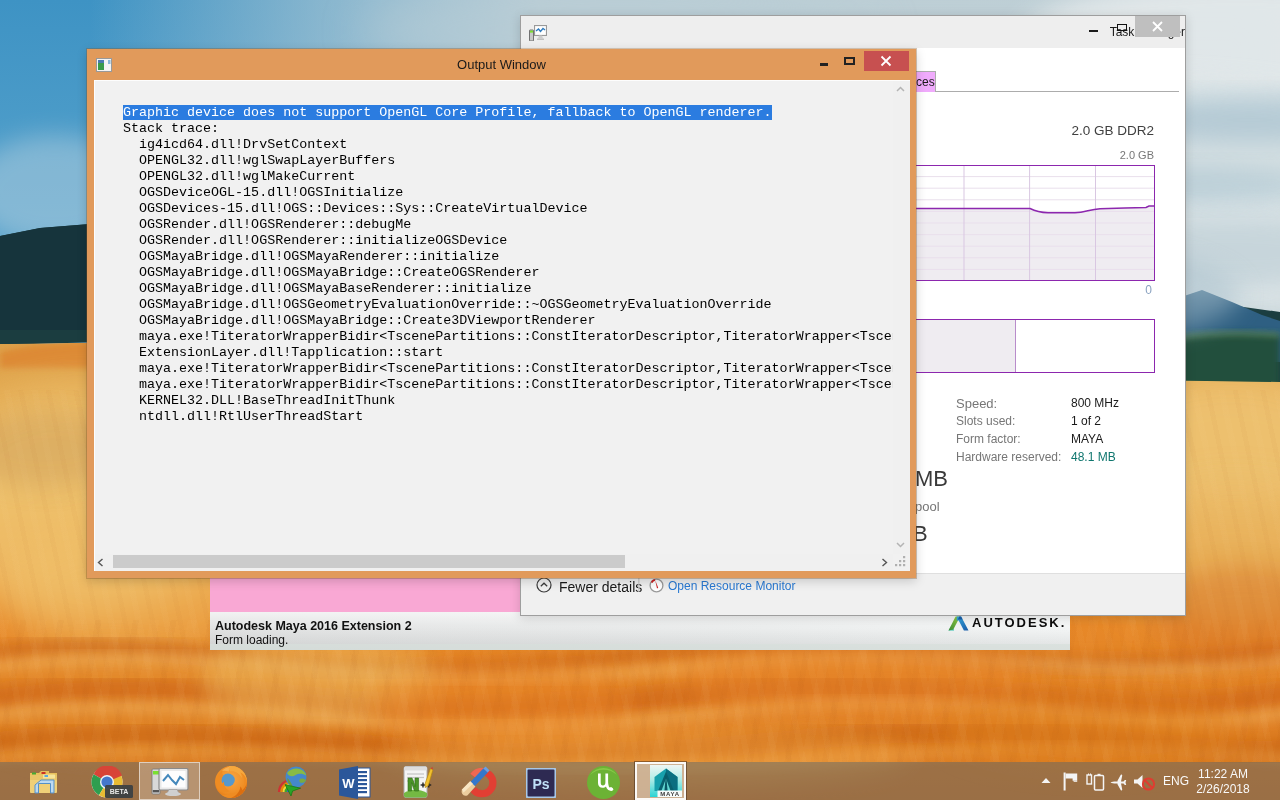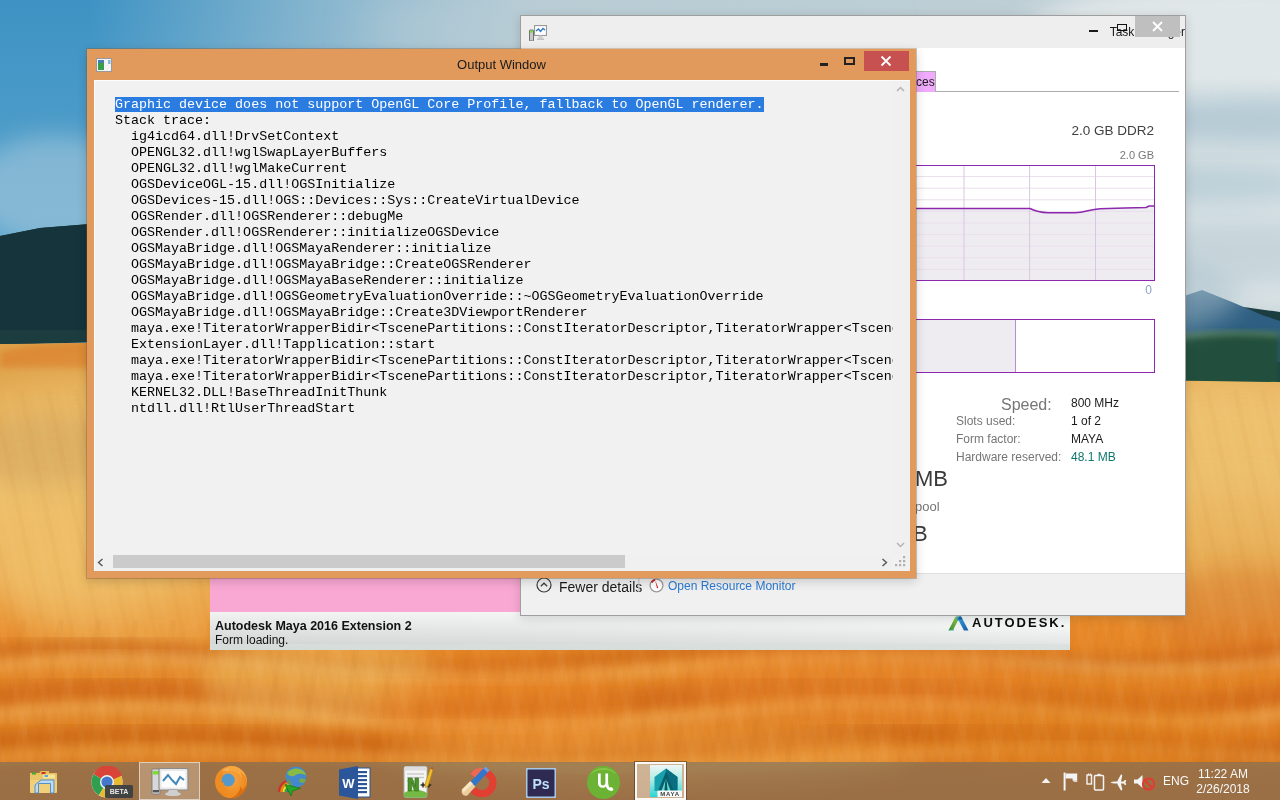--- a/index.html
+++ b/index.html
@@ -177,21 +177,21 @@
     </g>
     <path d="M0,43.5 L133,43.5 C139,46.5 143,47.5 151,47.7 L178,47.7 C188,47.7 192,44.5 203,43.7 L228,43 L249,42.5 L252,41 L258,41" stroke="#8c27ae" stroke-width="1.5" fill="none"></path>
     <rect x="0.5" y="0.5" width="257" height="115" fill="none" stroke="#8c27ae" stroke-width="1"></rect>
   </svg>
   <div class="abs" style="right:33px;top:267px;font-size:12px;color:#8aa2c0;">0</div>
 
   <div class="abs" style="left:376px;top:303px;width:256px;height:52px;border:1px solid #8c27ae;background:#fff;">
     <div class="abs" style="left:0;top:0;width:117px;height:52px;background:#efecf1;border-right:1px solid #b98ccb;"></div>
   </div>
 
-  <div class="abs" style="left:435px;top:380px;font-size:16px;color:#767676;margin-left:45px;">Speed:</div>
+  <div class="abs" style="left:435px;top:380px;font-size:13px;color:#767676;">Speed:</div>
   <div class="abs" style="left:550px;top:380px;font-size:12px;color:#1a1a1a;">800 MHz</div>
   <div class="abs" style="left:435px;top:398px;font-size:12px;color:#767676;">Slots used:</div>
   <div class="abs" style="left:550px;top:398px;font-size:12px;color:#1a1a1a;">1 of 2</div>
   <div class="abs" style="left:435px;top:416px;font-size:12px;color:#767676;">Form factor:</div>
   <div class="abs" style="left:550px;top:416px;font-size:12px;color:#1a1a1a;">MAYA</div>
   <div class="abs" style="left:435px;top:434px;font-size:12px;color:#767676;">Hardware reserved:</div>
   <div class="abs" style="left:550px;top:434px;font-size:12px;color:#0f766e;">48.1 MB</div>
 
   <div class="abs" style="left:394px;top:450px;font-size:22px;color:#3a3a3a;">MB</div>
   <div class="abs" style="left:394px;top:483px;font-size:13px;color:#767676;">pool</div>
@@ -224,21 +224,21 @@
   </svg>
   <div class="abs" style="left:733px;top:14px;width:8px;height:2.5px;background:#222;"></div>
   <div class="abs" style="left:757px;top:8px;width:7px;height:4px;border:2px solid #222;"></div>
   <div class="abs" style="left:777px;top:2px;width:44.5px;height:19.5px;background:#c75050;">
     <svg width="44" height="20" viewBox="0 0 44 20">
           <path d="M17.5,5.5 L26.5,14.5 M26.5,5.5 L17.5,14.5" stroke="#ffffff" stroke-width="1.8"></path>
         </svg>
   </div>
 
   <div class="abs" style="left:7px;top:31px;width:814.5px;height:539px;height:490px;background:#f1f1f1;border-top:1px solid #fdfdfd;border-left:1px solid #fdfdfd;overflow:hidden;">
-    <pre style="margin:0;padding:16px 0 0 20px;font-family:'Liberation Mono',monospace;font-size:13.35px;line-height:16px;color:#000;"><span style="background:#2b7ce0;color:#fff;">Graphic device does not support OpenGL Core Profile, fallback to OpenGL renderer.</span>
+    <pre style="margin:8px;padding:16px 0 0 20px;font-family:'Liberation Mono',monospace;font-size:13.35px;line-height:16px;color:#000;"><span style="background:#2b7ce0;color:#fff;">Graphic device does not support OpenGL Core Profile, fallback to OpenGL renderer.</span>
 Stack trace:
   ig4icd64.dll!DrvSetContext
   OPENGL32.dll!wglSwapLayerBuffers
   OPENGL32.dll!wglMakeCurrent
   OGSDeviceOGL-15.dll!OGSInitialize
   OGSDevices-15.dll!OGS::Devices::Sys::CreateVirtualDevice
   OGSRender.dll!OGSRenderer::debugMe
   OGSRender.dll!OGSRenderer::initializeOGSDevice
   OGSMayaBridge.dll!OGSMayaRenderer::initialize
   OGSMayaBridge.dll!OGSMayaBridge::CreateOGSRenderer

